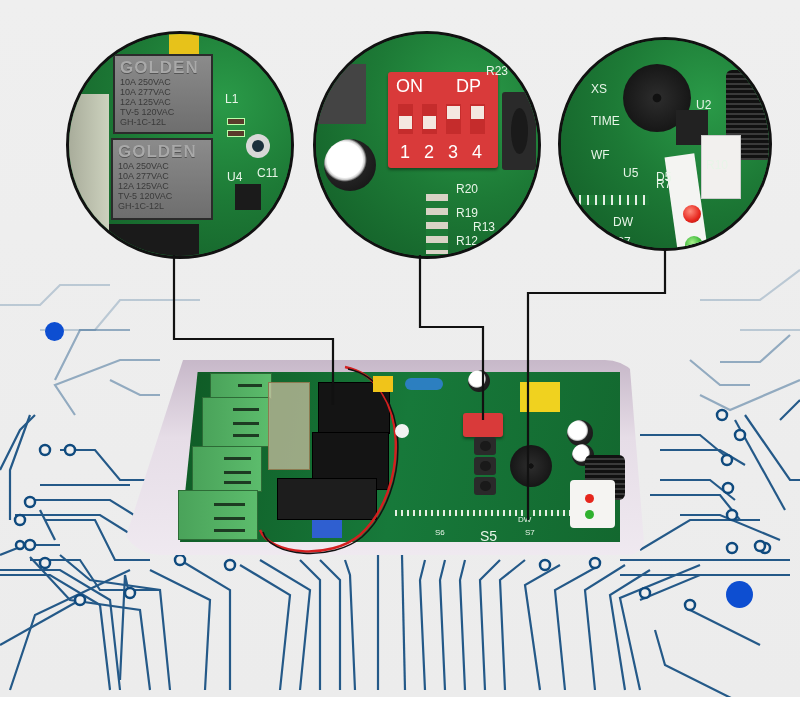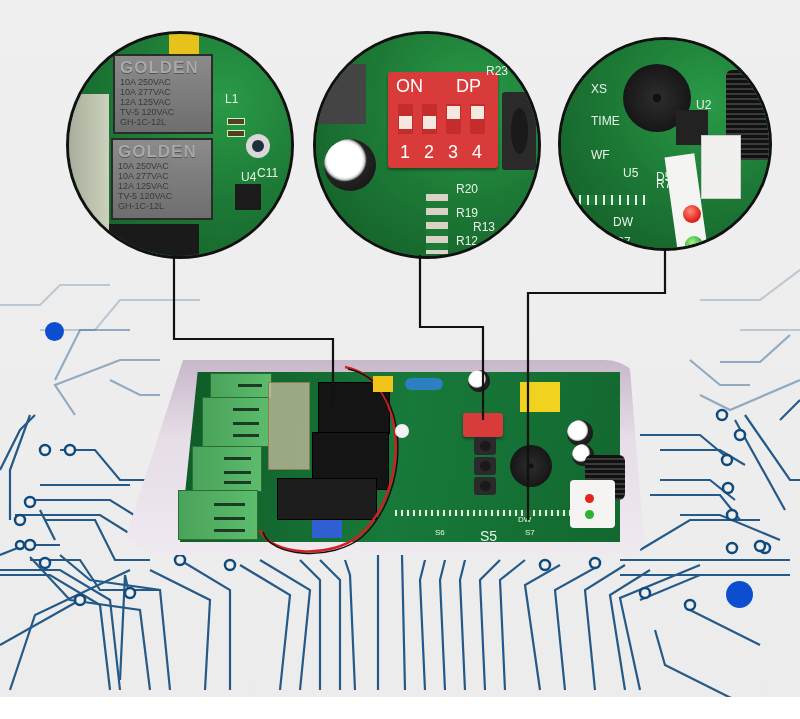--- a/index.html
+++ b/index.html
@@ -166,21 +166,21 @@
       <div>10A 277VAC</div>
       <div>12A 125VAC</div>
       <div>TV-5 120VAC</div>
       <div>GH-1C-12L</div>
     </div>
     <div style="position:absolute;left:40px;top:190px;width:90px;height:40px;background:#1a1a1a;"></div>
     <div style="position:absolute;left:177px;top:100px;width:24px;height:24px;border-radius:50%;background:#d8d8d8;"></div>
     <div style="position:absolute;left:183px;top:106px;width:12px;height:12px;border-radius:50%;background:#1b2f3c;"></div>
     <div style="position:absolute;left:166px;top:150px;width:26px;height:26px;background:#1b1b1b;"></div>
     <span class="silk" style="left:156px;top:58px;">L1</span>
-    <span class="silk" style="left:172px;top:136px;">U4</span>
+    <span class="silk" style="left:158px;top:136px;">U4</span>
     <span class="silk" style="left:188px;top:132px;text-align:center;">C11</span>
     <div style="position:absolute;left:158px;top:84px;width:16px;height:5px;background:#5a3b2b;border:1px solid #bfa"></div>
     <div style="position:absolute;left:158px;top:96px;width:16px;height:5px;background:#5a3b2b;border:1px solid #bfa"></div>
   </div>
 
   <div class="zoom-circle" style="left:313px;top:31px;width:228px;height:228px;">
     <div class="pcb-bg"></div>
     <div style="position:absolute;left:0;top:30px;width:50px;height:60px;background:#444;"></div>
     <div class="cap" style="left:8px;top:105px;width:52px;height:52px;"></div>
     <div class="dip" style="left:72px;top:38px;width:110px;height:96px;">

